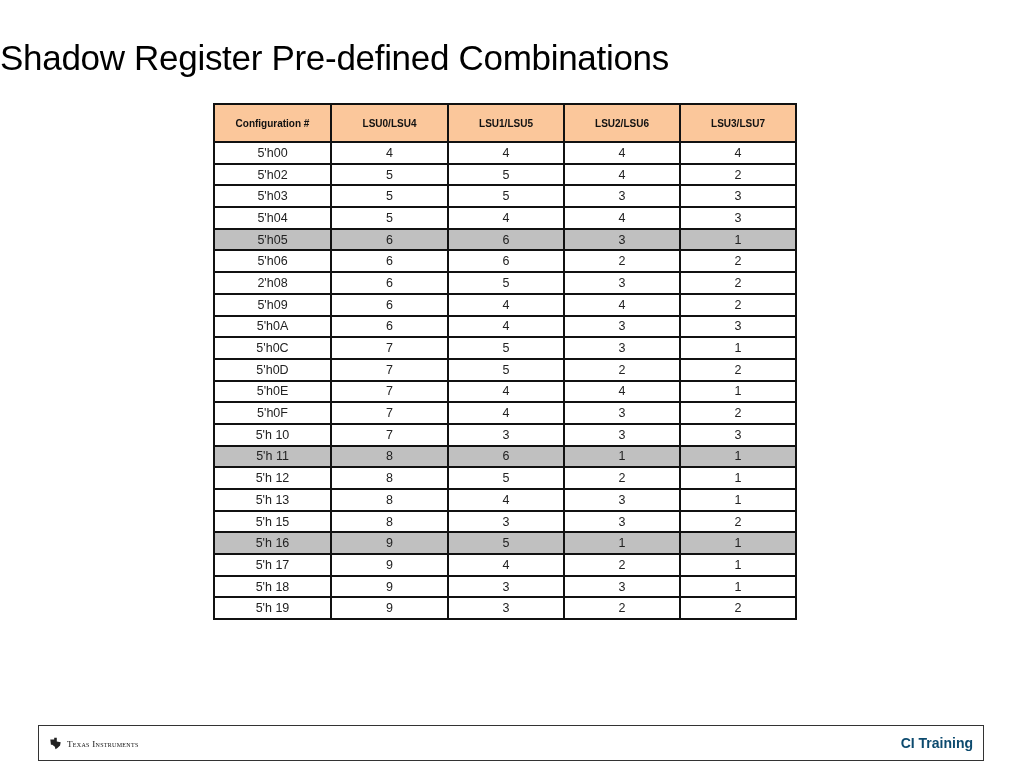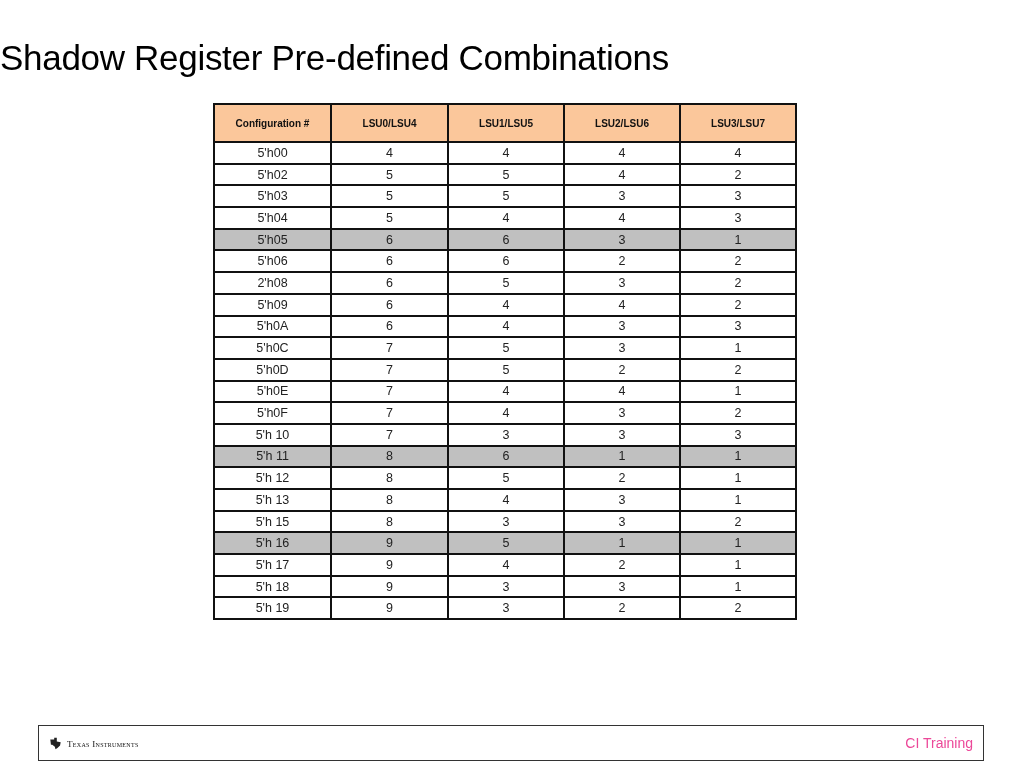--- a/index.html
+++ b/index.html
@@ -7,21 +7,21 @@
   .title { position:absolute; left:0; top:38px; width:1000px; text-align:left; font-family:"Liberation Sans", sans-serif; font-size:35px; color:#000; letter-spacing:-0.3px; }
   .tbl { position:absolute; left:213px; top:103px; border-collapse:collapse; table-layout:fixed; }
   .tbl th, .tbl td { border:2px solid #111; text-align:center; padding:0; }
   .tbl th { background:#fbc79b; font-weight:bold; font-size:10px; height:36px; color:#111; }
   .tbl td { font-size:12.5px; height:19.7px; color:#222; background:#fff; }
   .tbl tr.hl td { background:#c0c0c0; }
   .footer { position:absolute; left:38px; top:725px; width:946px; height:36px; border:1px solid #333; box-sizing:border-box; }
   .ti-logo { position:absolute; left:10px; top:11px; display:flex; align-items:center; gap:5px; }
   .ti-logo svg { width:13px; height:13px; }
   .ti-text { font-family:"Liberation Serif", serif; font-size:9px; letter-spacing:0.3px; color:#111; font-variant:small-caps; }
-  .ci { position:absolute; right:10px; top:9px; font-weight:normal; font-size:14px; color:#ec4899; }
+  .ci { position:absolute; right:10px; top:9px; font-weight:bold; font-size:14px; color:#0c4a6e; }
 </style>
 </head>
 <body>
 
 <div class="title">Shadow Register Pre-defined Combinations</div>
 
 <table class="tbl">
   <colgroup>
     <col style="width:117px">
       <col style="width:117px">

